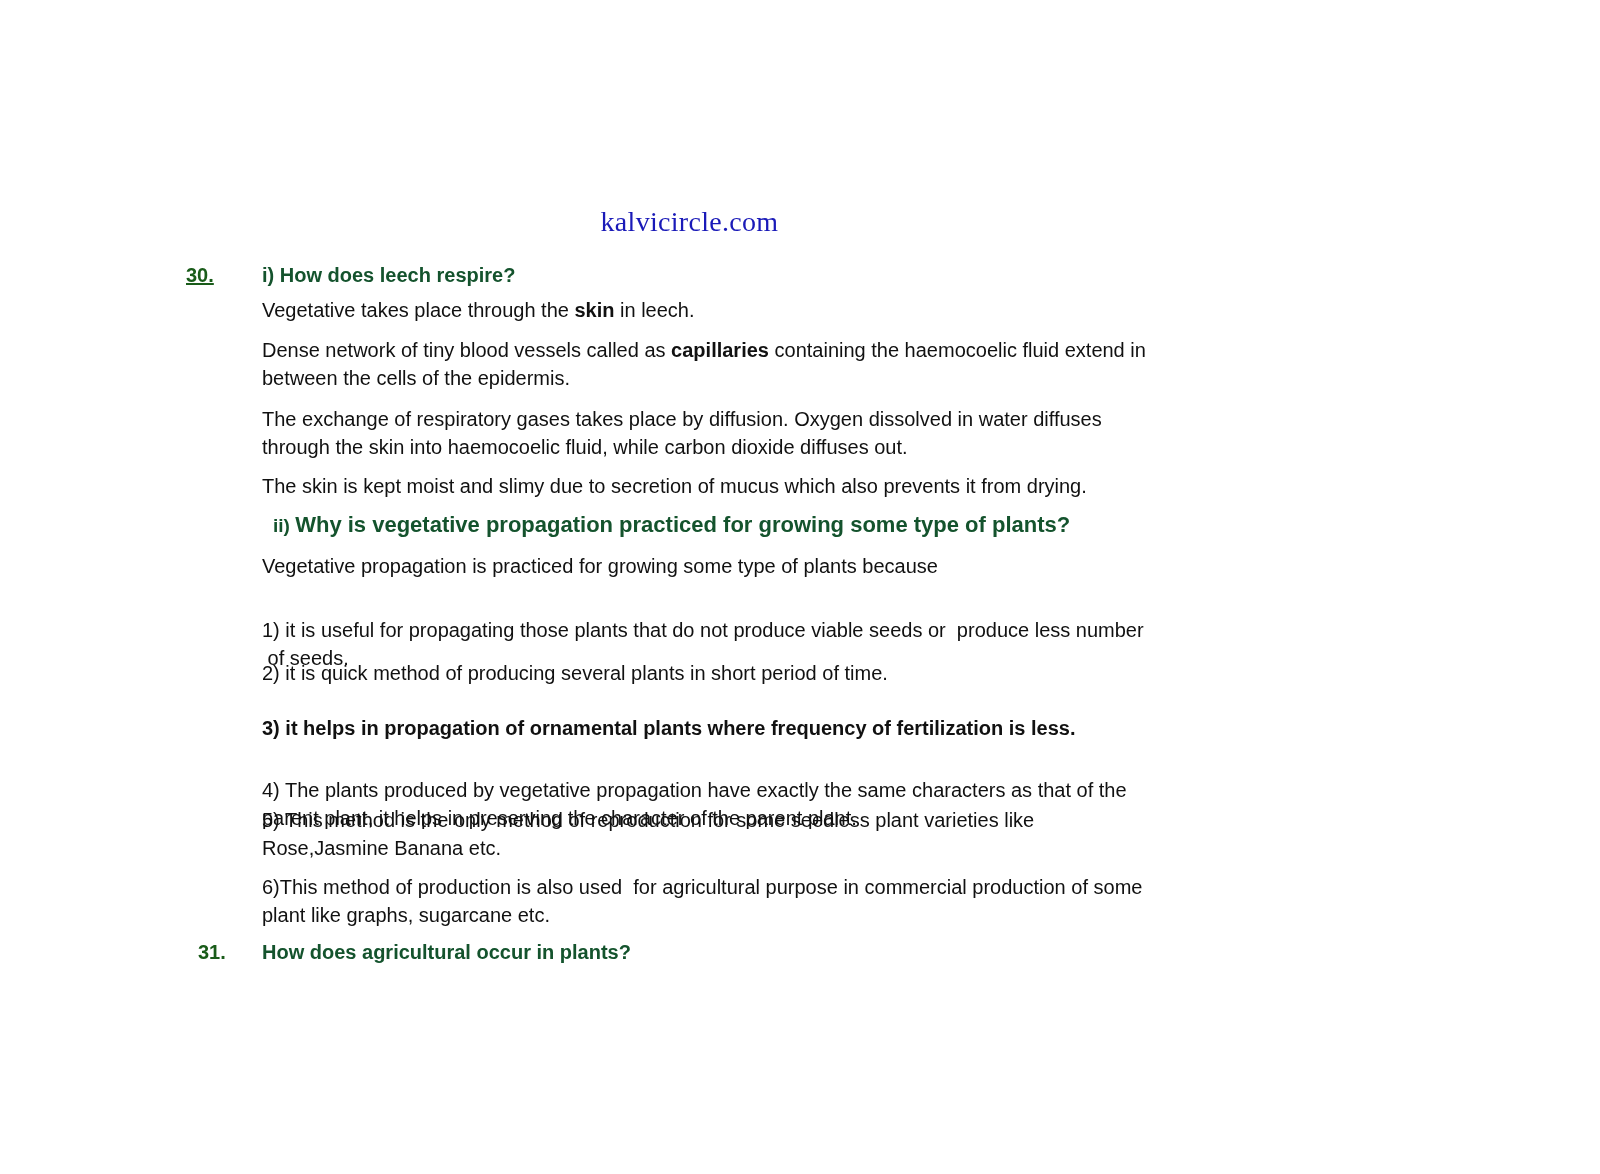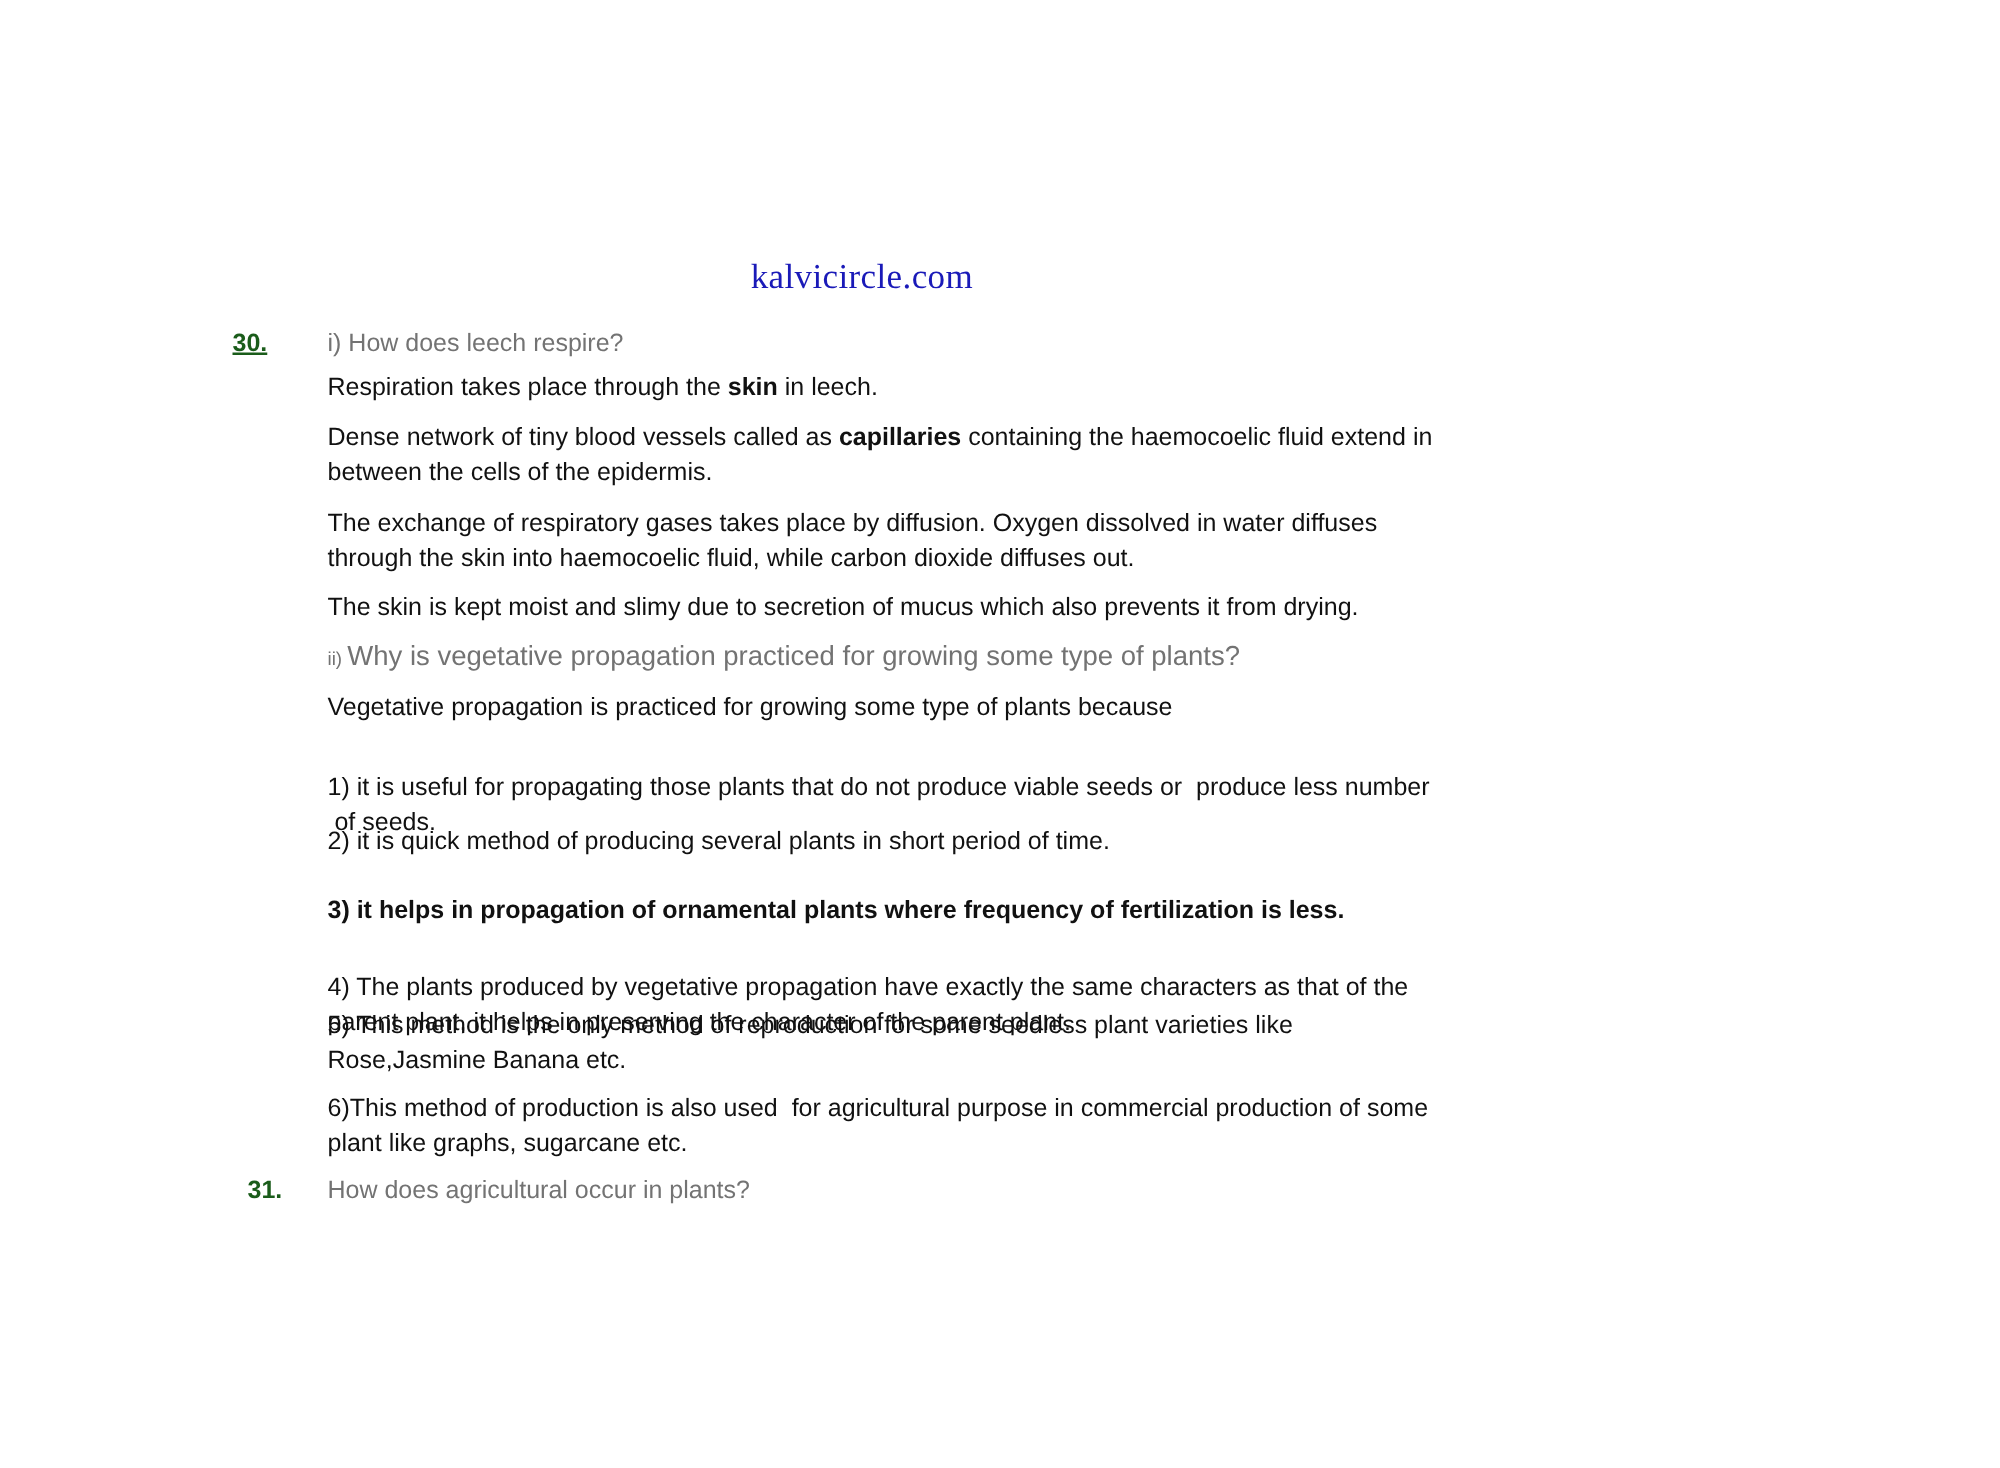--- a/index.html
+++ b/index.html
@@ -28,50 +28,51 @@
     }
     .qnum {
       position: absolute;
       font-weight: bold;
       color: #1a5c1a;
       font-size: 20px;
     }
     .qtitle {
       position: absolute;
       left: 262px;
-      font-weight: normal;
-      color: #737373;
+      font-weight: bold;
+      color: #14532d;
       font-size: 20px;
     }
     .qtitle.large {
       font-size: 22px;
     }
     .qtitle .small {
-      font-size: 15px;
+      font-size: 19px;
+      margin-left: 11px;
     }
     .para {
       position: absolute;
       left: 262px;
       width: 1030px;
       font-size: 20px;
       line-height: 28px;
       color: #111111;
       white-space: pre-wrap;
     }
     .para b { font-weight: bold; color: #111111; }
   </style>
 </head>
 <body>
 
 <div class="site-header">kalvicircle.com</div>
 
 <div class="qnum" style="top:264px; left:186px;text-decoration:underline;">30.</div>
 <div class="qtitle" style="top:264px;">i) How does leech respire?</div>
 
-<div class="para" style="top:296px;"><span>Respiration takes place through the </span><b>skin</b><span> in leech.</span></div>
+<div class="para" style="top:296px;"><span>Vegetative takes place through the </span><b>skin</b><span> in leech.</span></div>
 
 <div class="para" style="top:336px;"><span>Dense network of tiny blood vessels called as </span><b>capillaries</b><span> containing the haemocoelic fluid extend in
 between the cells of the epidermis.</span></div>
 
 <div class="para" style="top:405px;">The exchange of respiratory gases takes place by diffusion. Oxygen dissolved in water diffuses
 through the skin into haemocoelic fluid, while carbon dioxide diffuses out.</div>
 
 <div class="para" style="top:472px;">The skin is kept moist and slimy due to secretion of mucus which also prevents it from drying.</div>
 
 <div class="qtitle large" style="top:512px;"><span class="small">ii) </span><span>Why is vegetative propagation practiced for growing some type of plants?</span></div>

